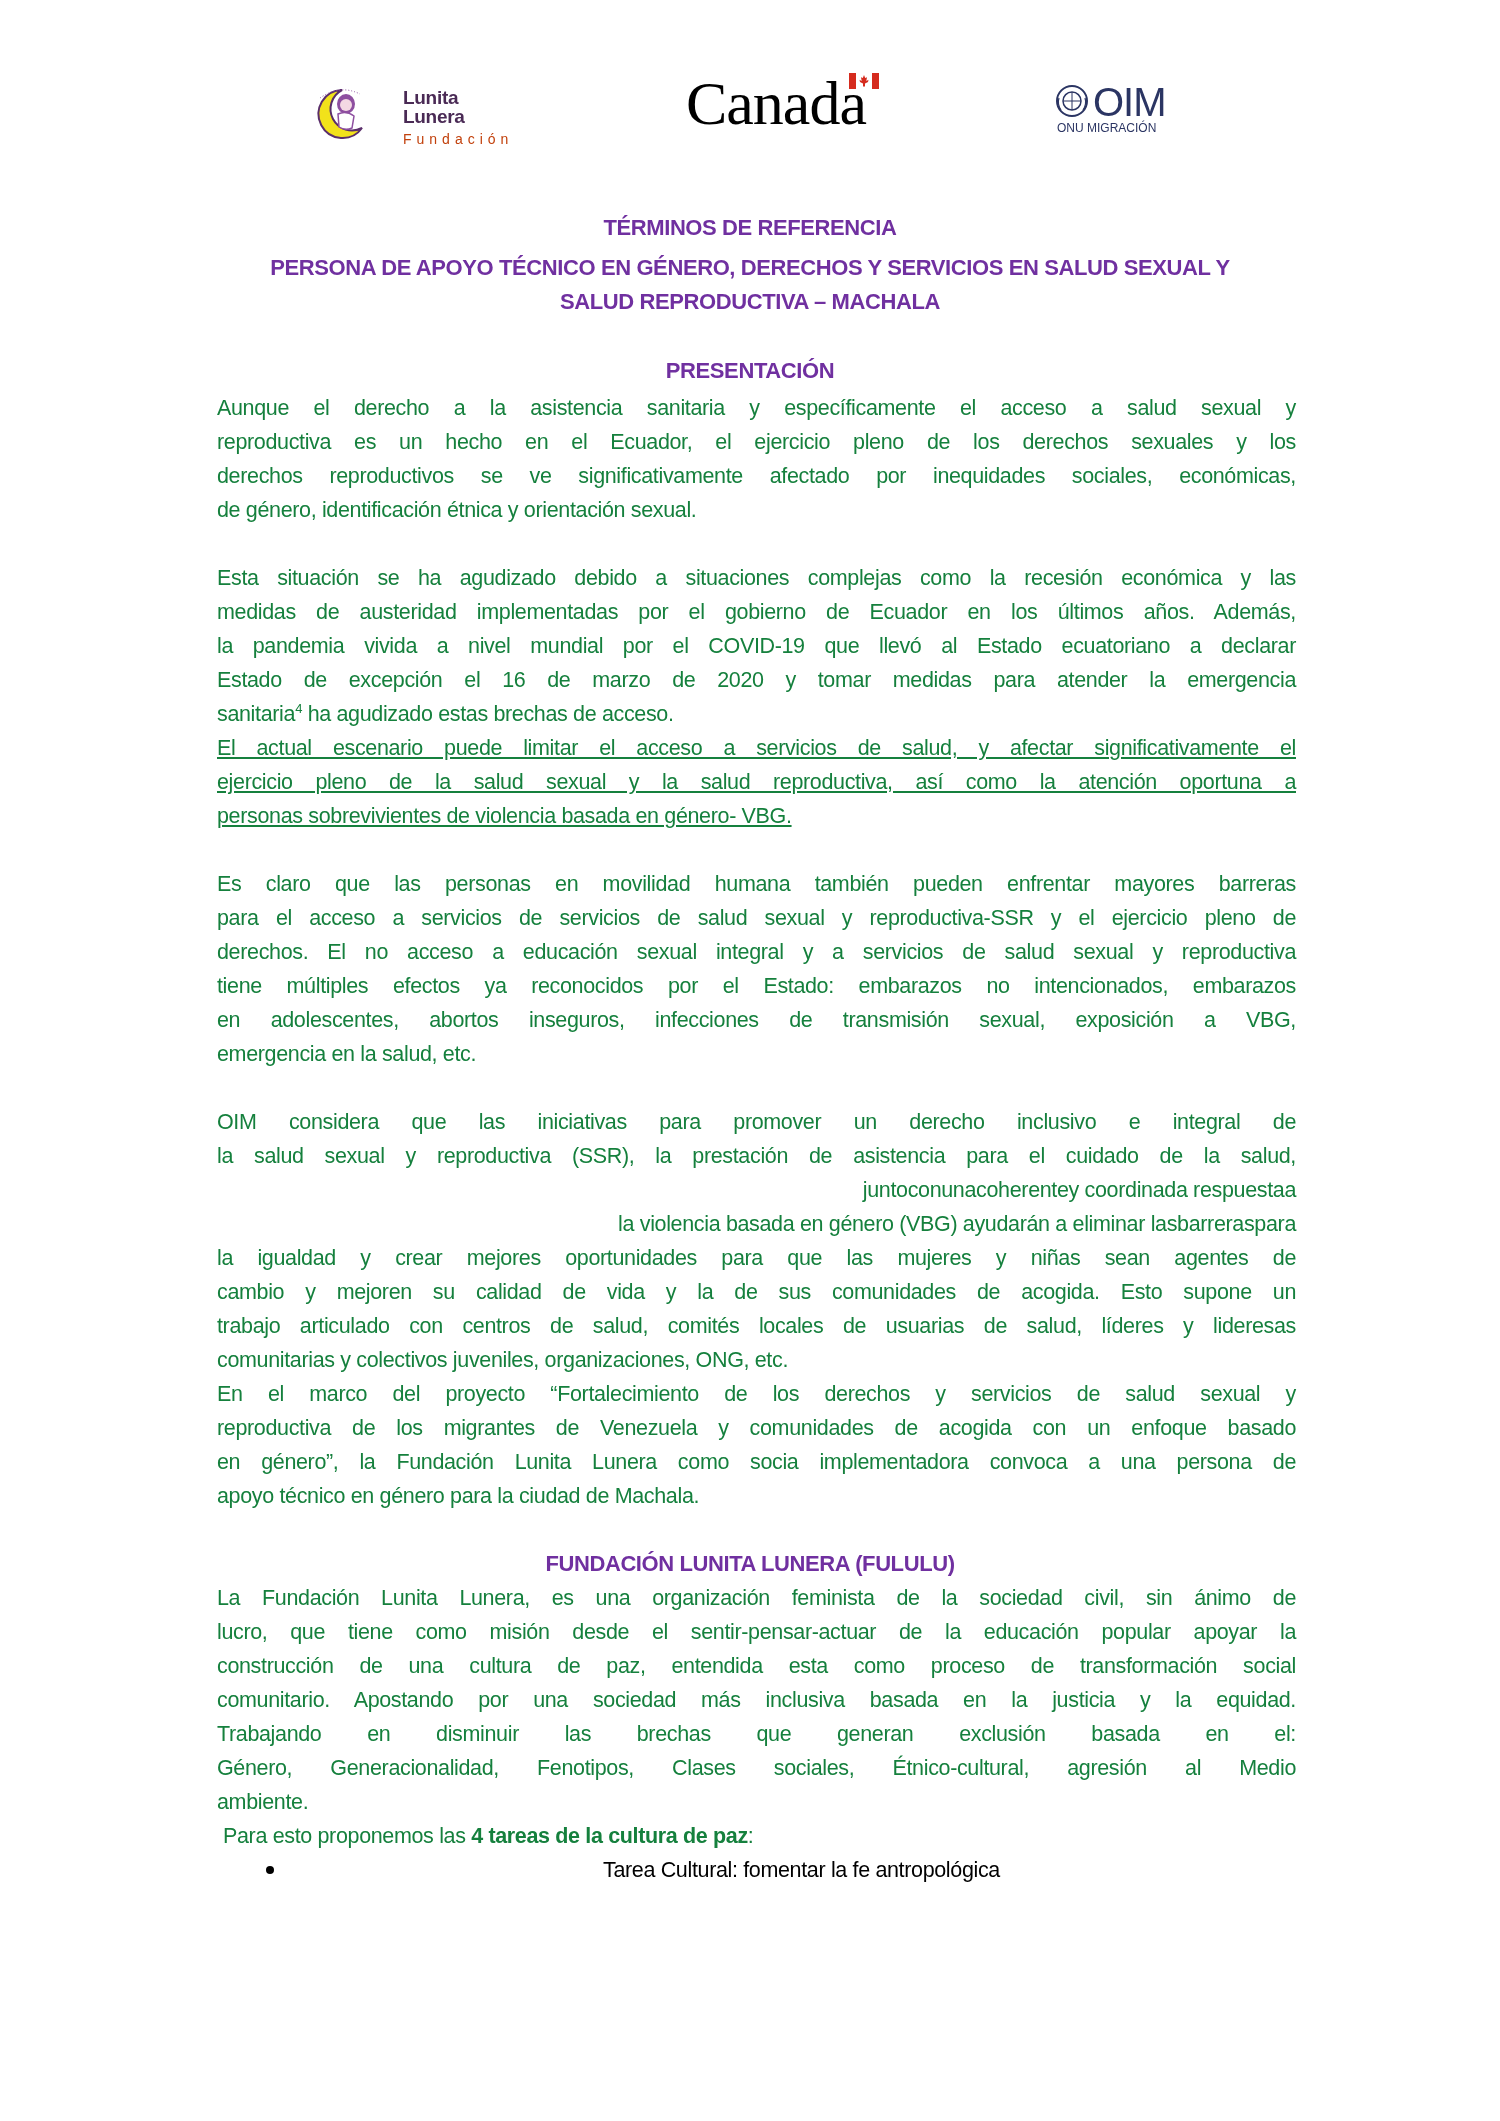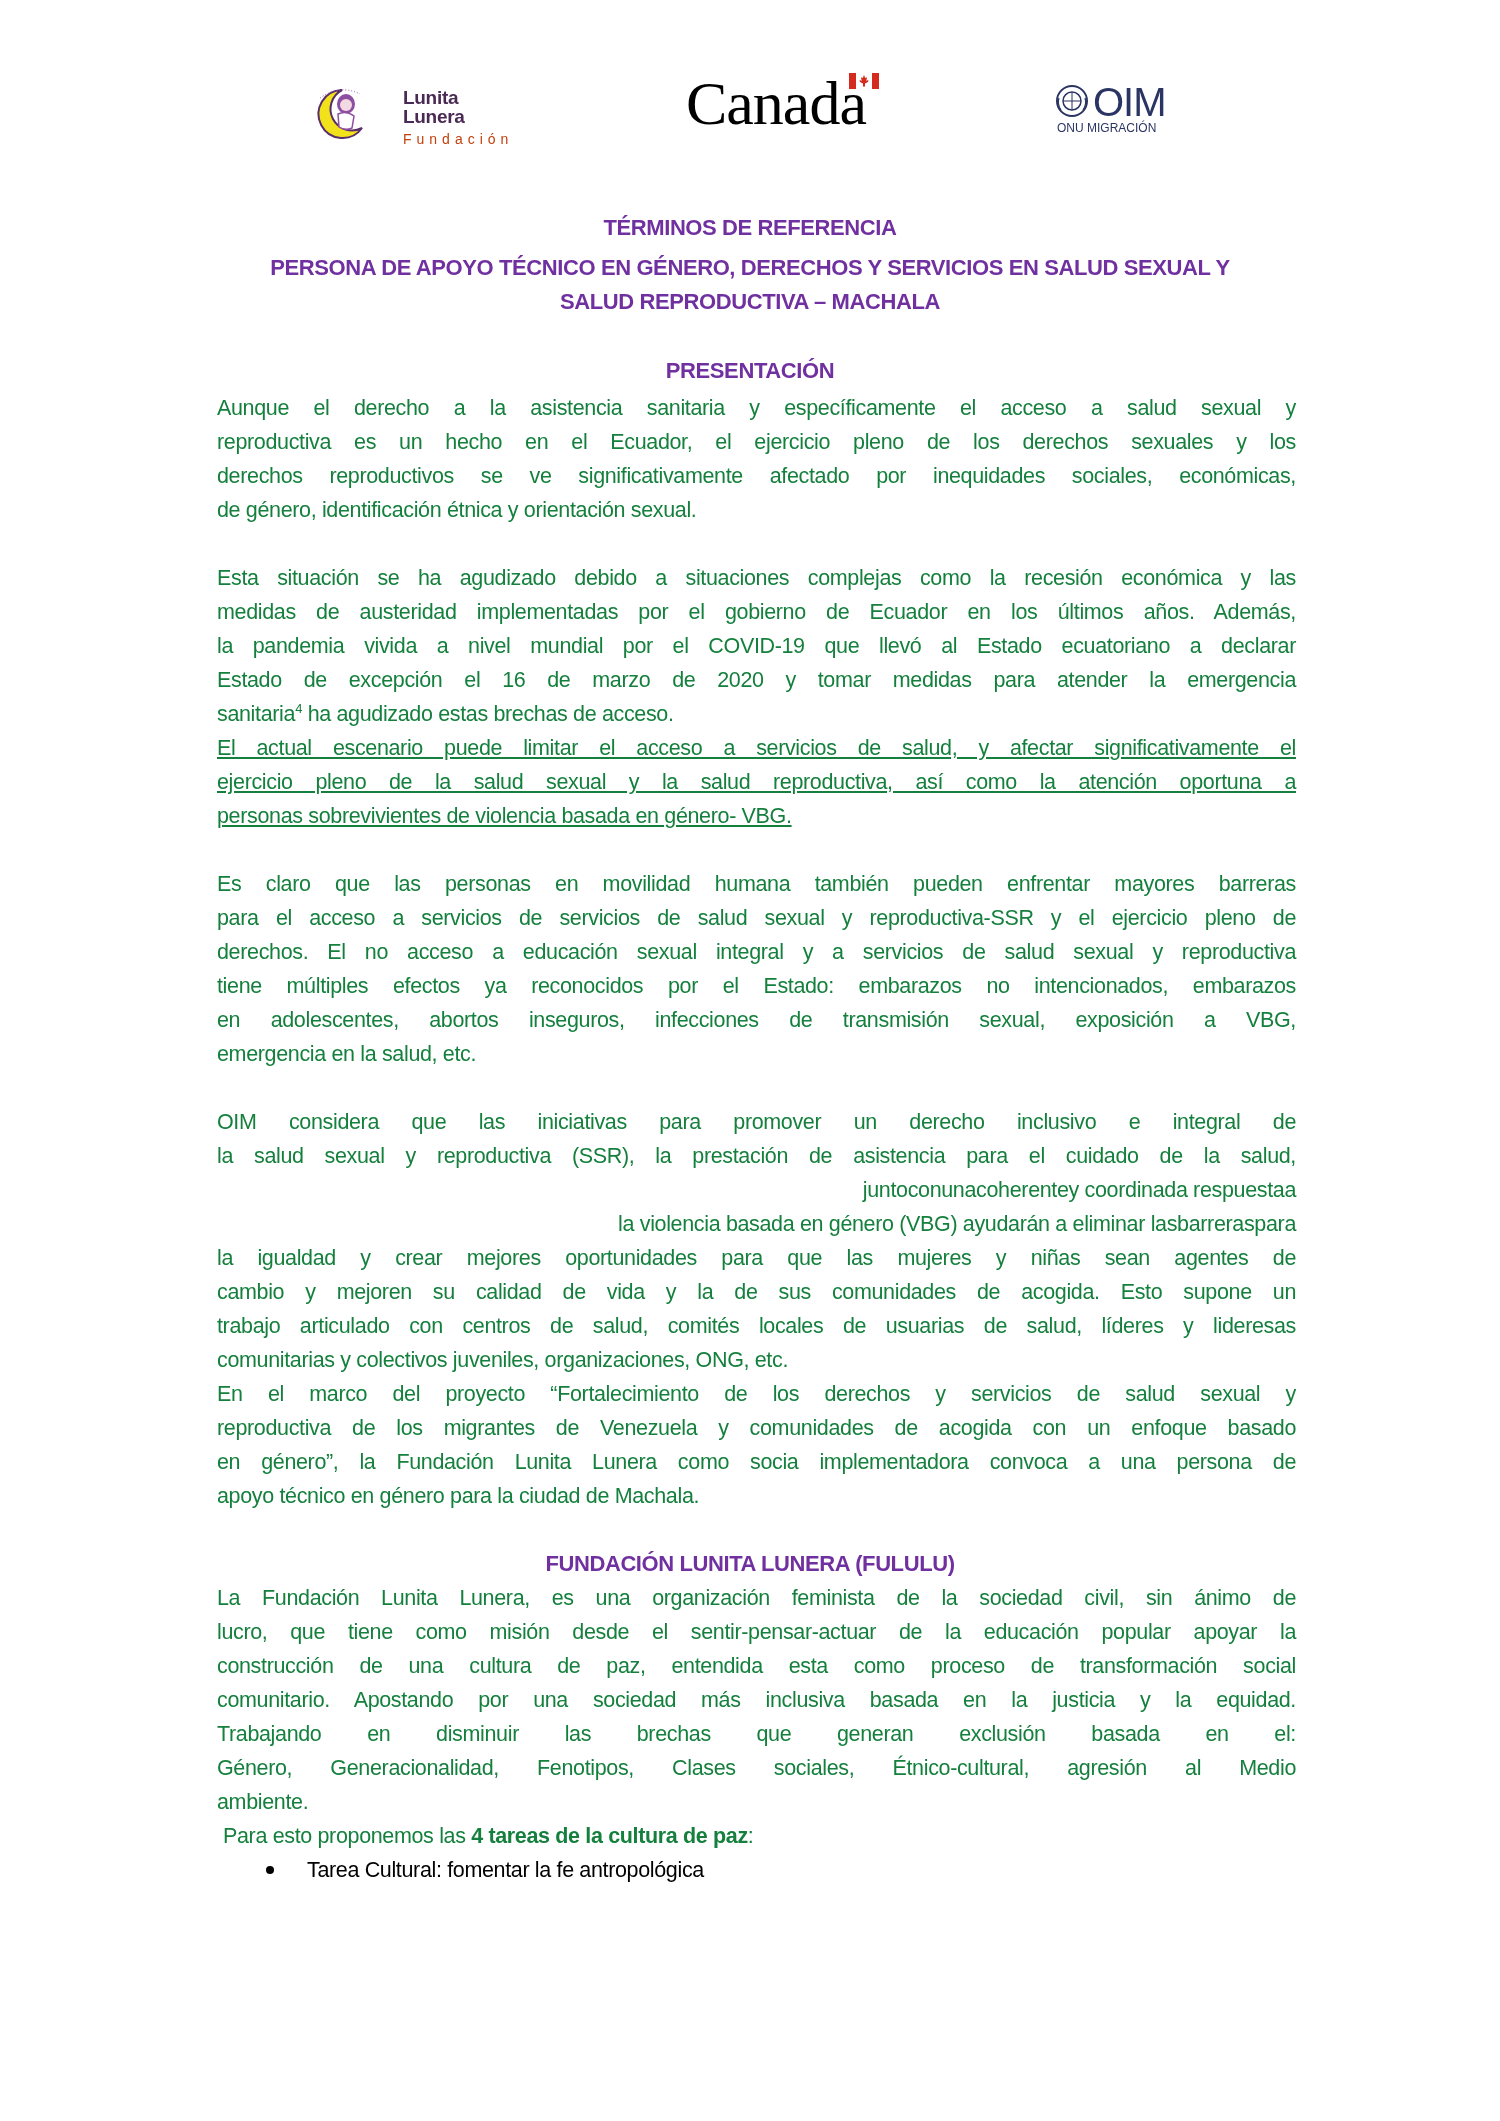--- a/index.html
+++ b/index.html
@@ -311,20 +311,20 @@
     <span class="ln">comunitario. Apostando por una sociedad más inclusiva basada en la justicia y la equidad.</span>
     <span class="ln">Trabajando en disminuir las brechas que generan exclusión basada en el:</span>
     <span class="ln">Género, Generacionalidad, Fenotipos, Clases sociales, Étnico-cultural, agresión al Medio</span>
     <span class="ln last">ambiente.</span>
   </div>
 
   <div class="para" style="top:1819px; left:223px;">
     <span class="ln last"><span>Para esto proponemos las </span><b>4 tareas de la cultura de paz</b><span>:</span></span>
   </div>
 
-  <div class="bullet-list" style="top:1853px;">
+  <div class="bullet-list" style="top:1853px;text-align:center;">
     <div class="bullet-item">
       <span class="bullet-dot"></span>
       <span>Tarea Cultural: fomentar la fe antropológica</span>
     </div>
   </div>
 
 </div>
 
 </body></html>

